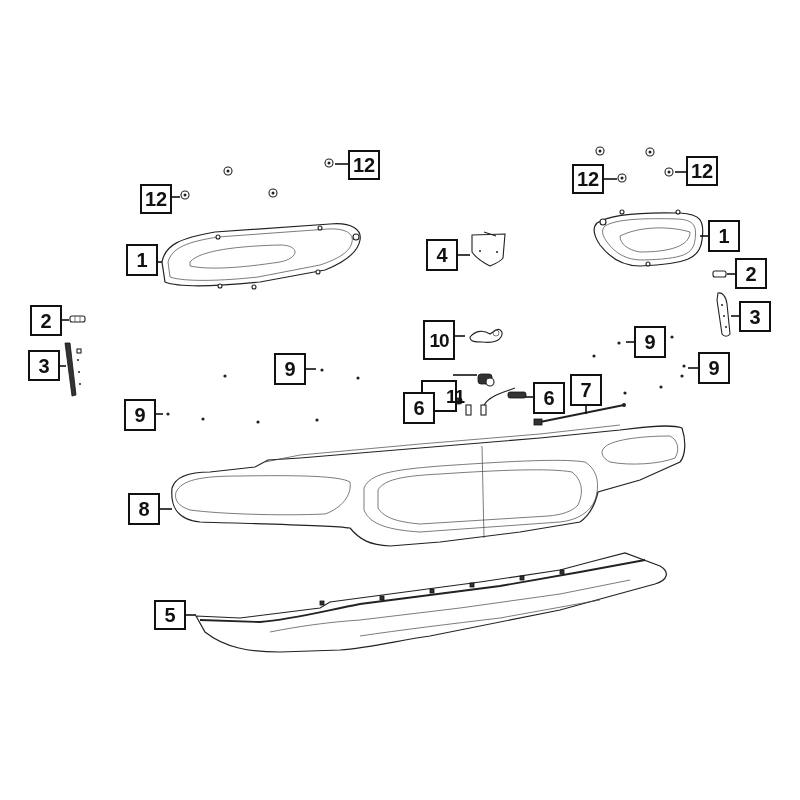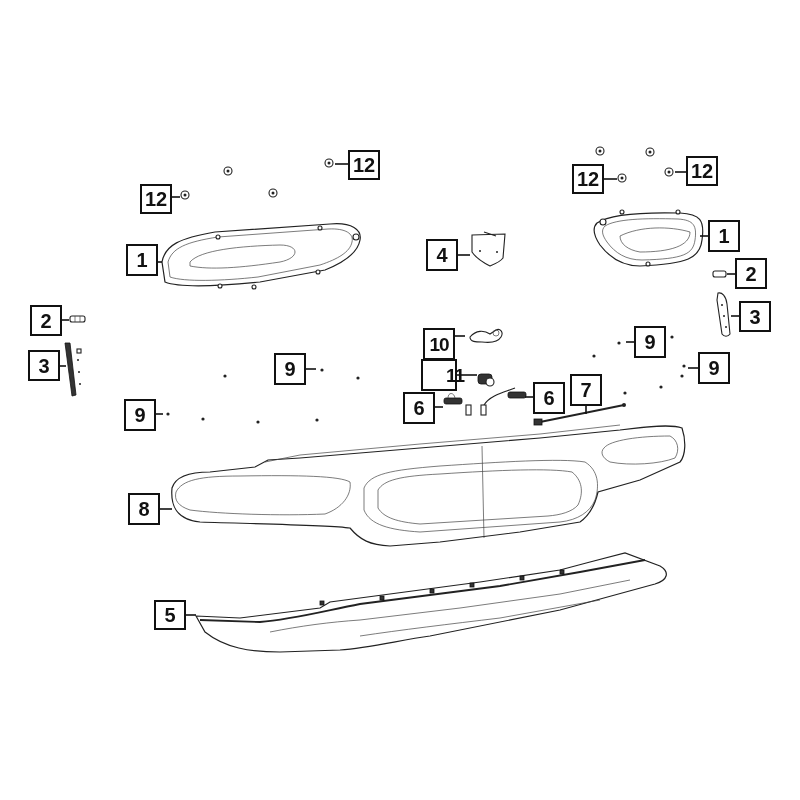--- a/index.html
+++ b/index.html
@@ -194,22 +194,22 @@
   <div class="callout" style="left:348px;top:150px;width:32px;height:30px;">12</div>
   <div class="callout" style="left:572px;top:164px;width:32px;height:30px;">12</div>
   <div class="callout" style="left:686px;top:156px;width:32px;height:30px;">12</div>
   <div class="callout" style="left:126px;top:244px;width:32px;height:32px;">1</div>
   <div class="callout" style="left:708px;top:220px;width:32px;height:32px;">1</div>
   <div class="callout" style="left:426px;top:239px;width:32px;height:32px;">4</div>
   <div class="callout" style="left:30px;top:305px;width:32px;height:31px;">2</div>
   <div class="callout" style="left:735px;top:258px;width:32px;height:31px;">2</div>
   <div class="callout" style="left:28px;top:350px;width:32px;height:31px;">3</div>
   <div class="callout" style="left:739px;top:301px;width:32px;height:31px;">3</div>
-  <div class="callout wide" style="left:423px;top:328px;width:32px;height:32px;">10</div>
-  <div class="callout wide" style="left:421px;top:359px;width:32px;height:32px;padding-left:32px;">11</div>
+  <div class="callout wide" style="left:423px;top:320px;width:32px;height:40px;">10</div>
+  <div class="callout wide" style="left:421px;top:380px;width:32px;height:32px;padding-left:32px;">11</div>
   <div class="callout" style="left:403px;top:392px;width:32px;height:32px;">6</div>
   <div class="callout" style="left:533px;top:382px;width:32px;height:32px;">6</div>
   <div class="callout" style="left:570px;top:374px;width:32px;height:32px;">7</div>
   <div class="callout" style="left:274px;top:353px;width:32px;height:32px;">9</div>
   <div class="callout" style="left:124px;top:399px;width:32px;height:32px;">9</div>
   <div class="callout" style="left:634px;top:326px;width:32px;height:32px;">9</div>
   <div class="callout" style="left:698px;top:352px;width:32px;height:32px;">9</div>
   <div class="callout" style="left:128px;top:493px;width:32px;height:32px;">8</div>
   <div class="callout" style="left:154px;top:600px;width:32px;height:30px;">5</div>
 </div>

